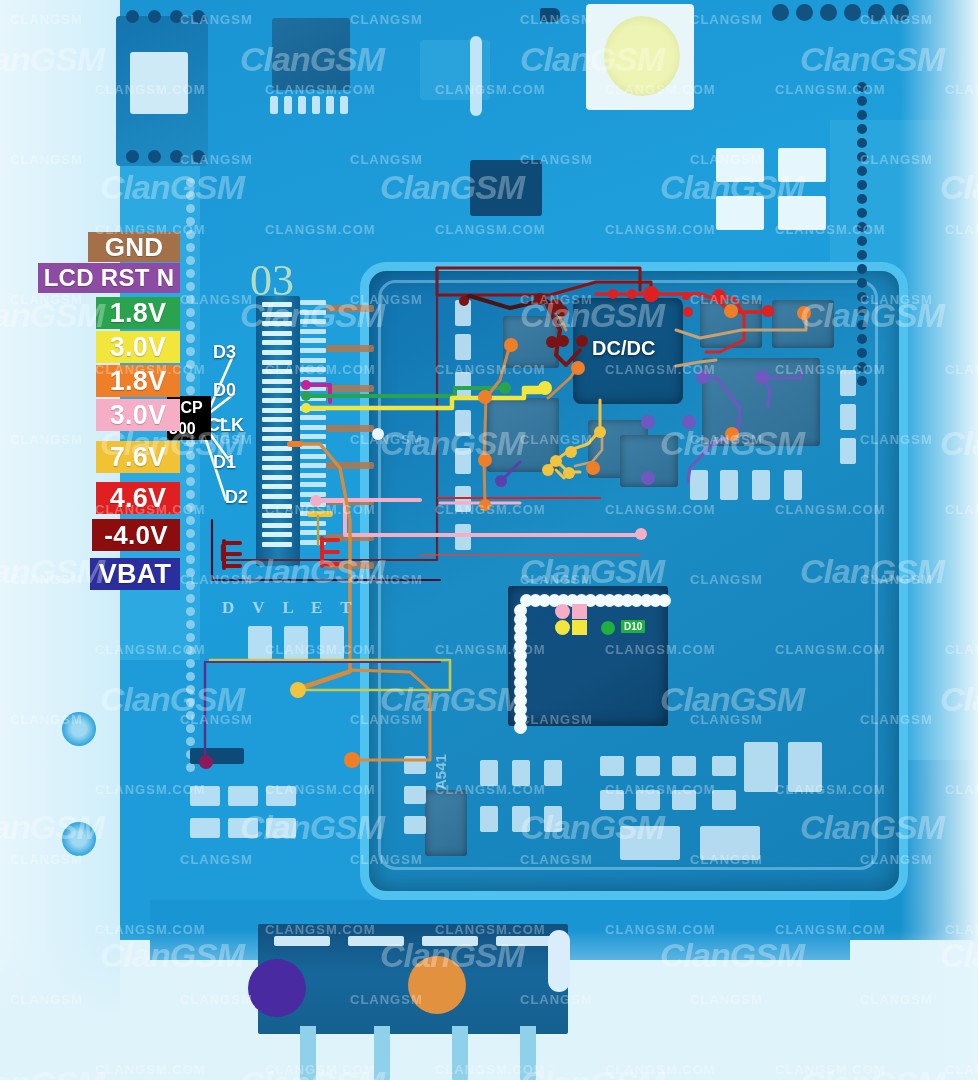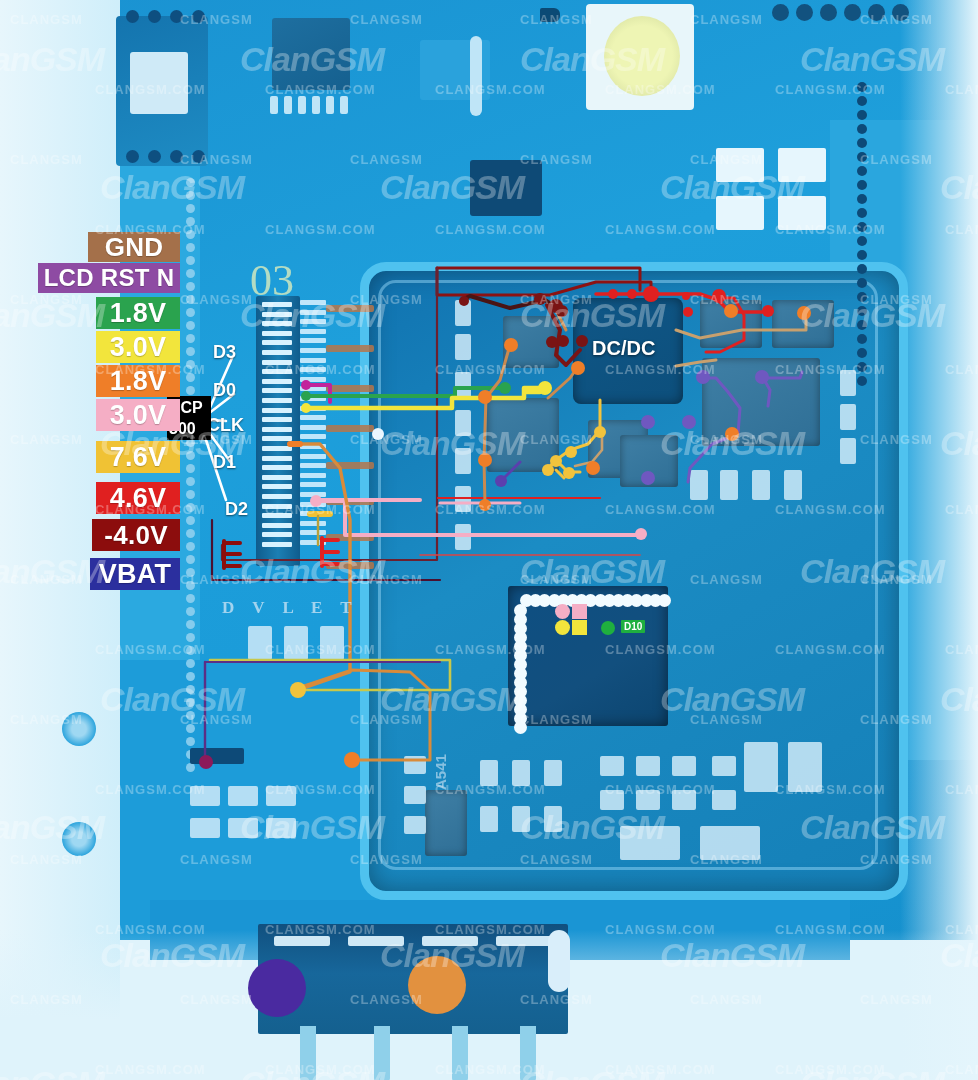--- a/index.html
+++ b/index.html
@@ -522,21 +522,21 @@
 
   <div id="chip-labels">
       <div class="chiplabel" style="left: 592px; top: 337px; font-size: 20px;">DC/DC</div>
     </div>
 
   <div id="pin-labels">
       <div class="plabel" style="left: 213px; top: 342px;">D3</div>
       <div class="plabel" style="left: 213px; top: 380px;">D0</div>
       <div class="plabel" style="left: 207px; top: 415px;">CLK</div>
       <div class="plabel" style="left: 213px; top: 452px;">D1</div>
-      <div class="plabel" style="left: 213px; top: 499px; padding-left: 12px;">D2</div>
+      <div class="plabel" style="left: 213px; top: 487px; padding-left: 12px;">D2</div>
     </div>
 
   <div class="ucp">
     <div>UCP</div>
     <div>300</div>
   </div>
 
   <div id="legend">
       <div class="lrow" style="left: 88px; top: 232px; width: 92px; height: 30px; background: rgb(164, 112, 74); color: rgb(255, 255, 255); font-size: 26px;">
         <span>GND</span>

